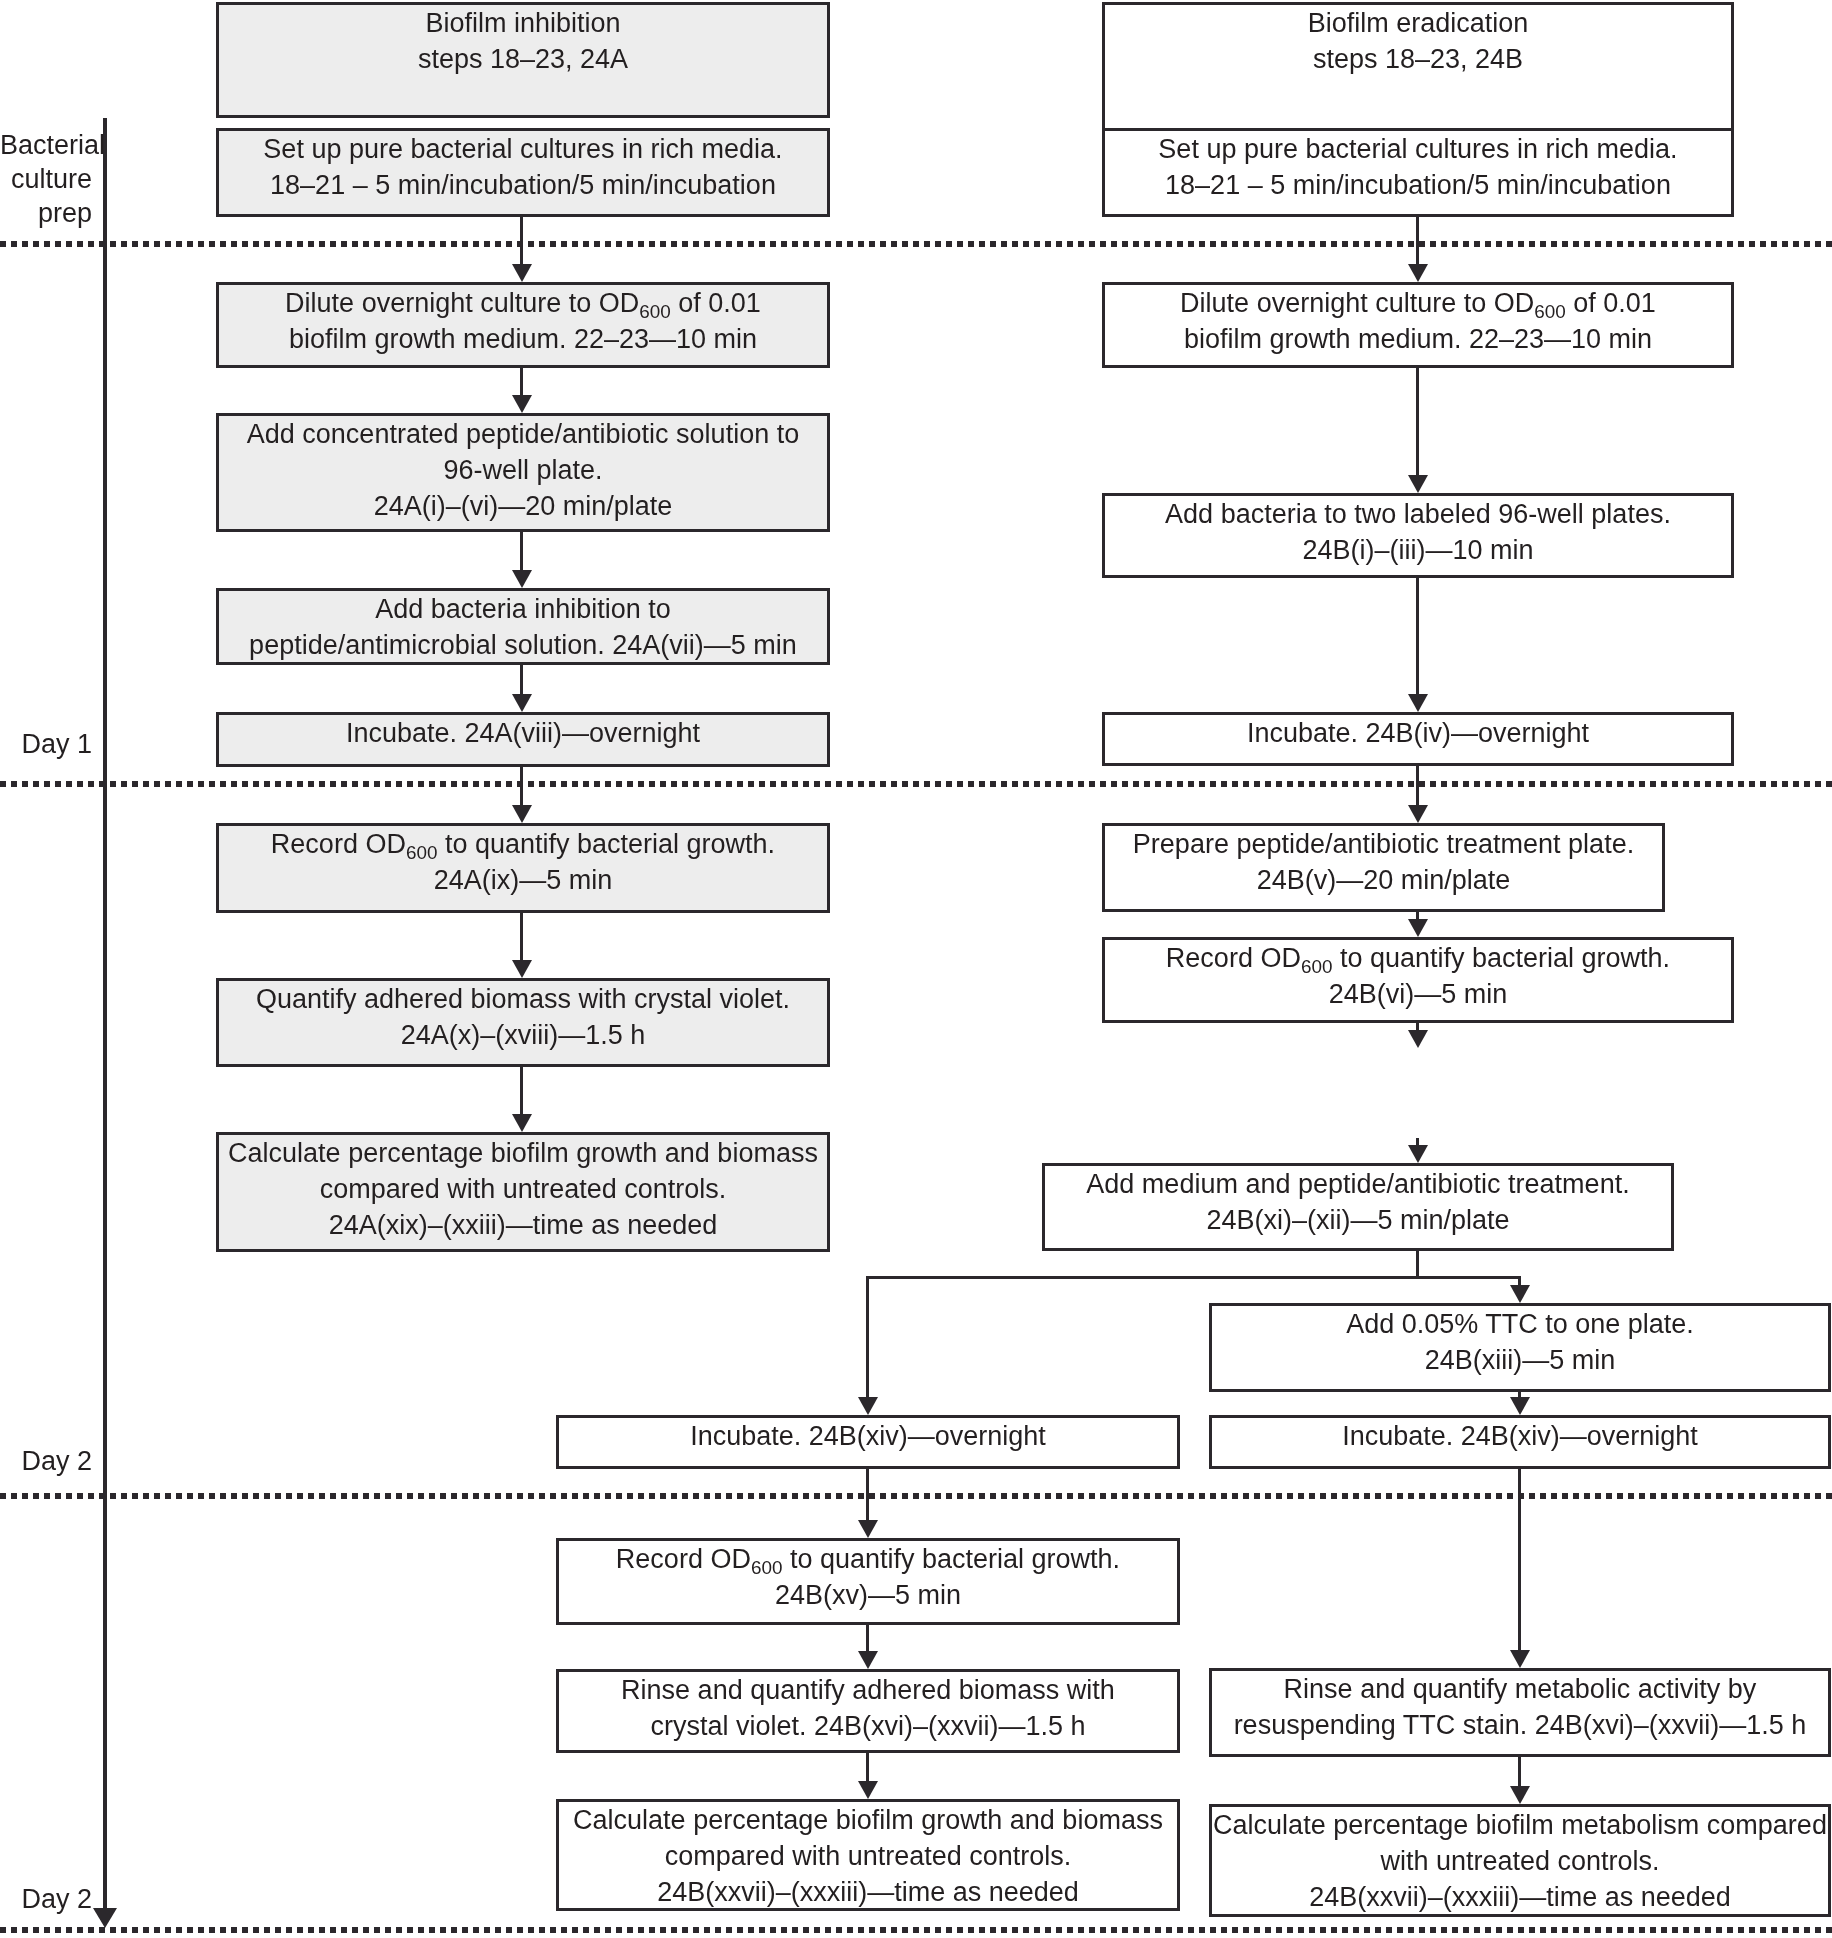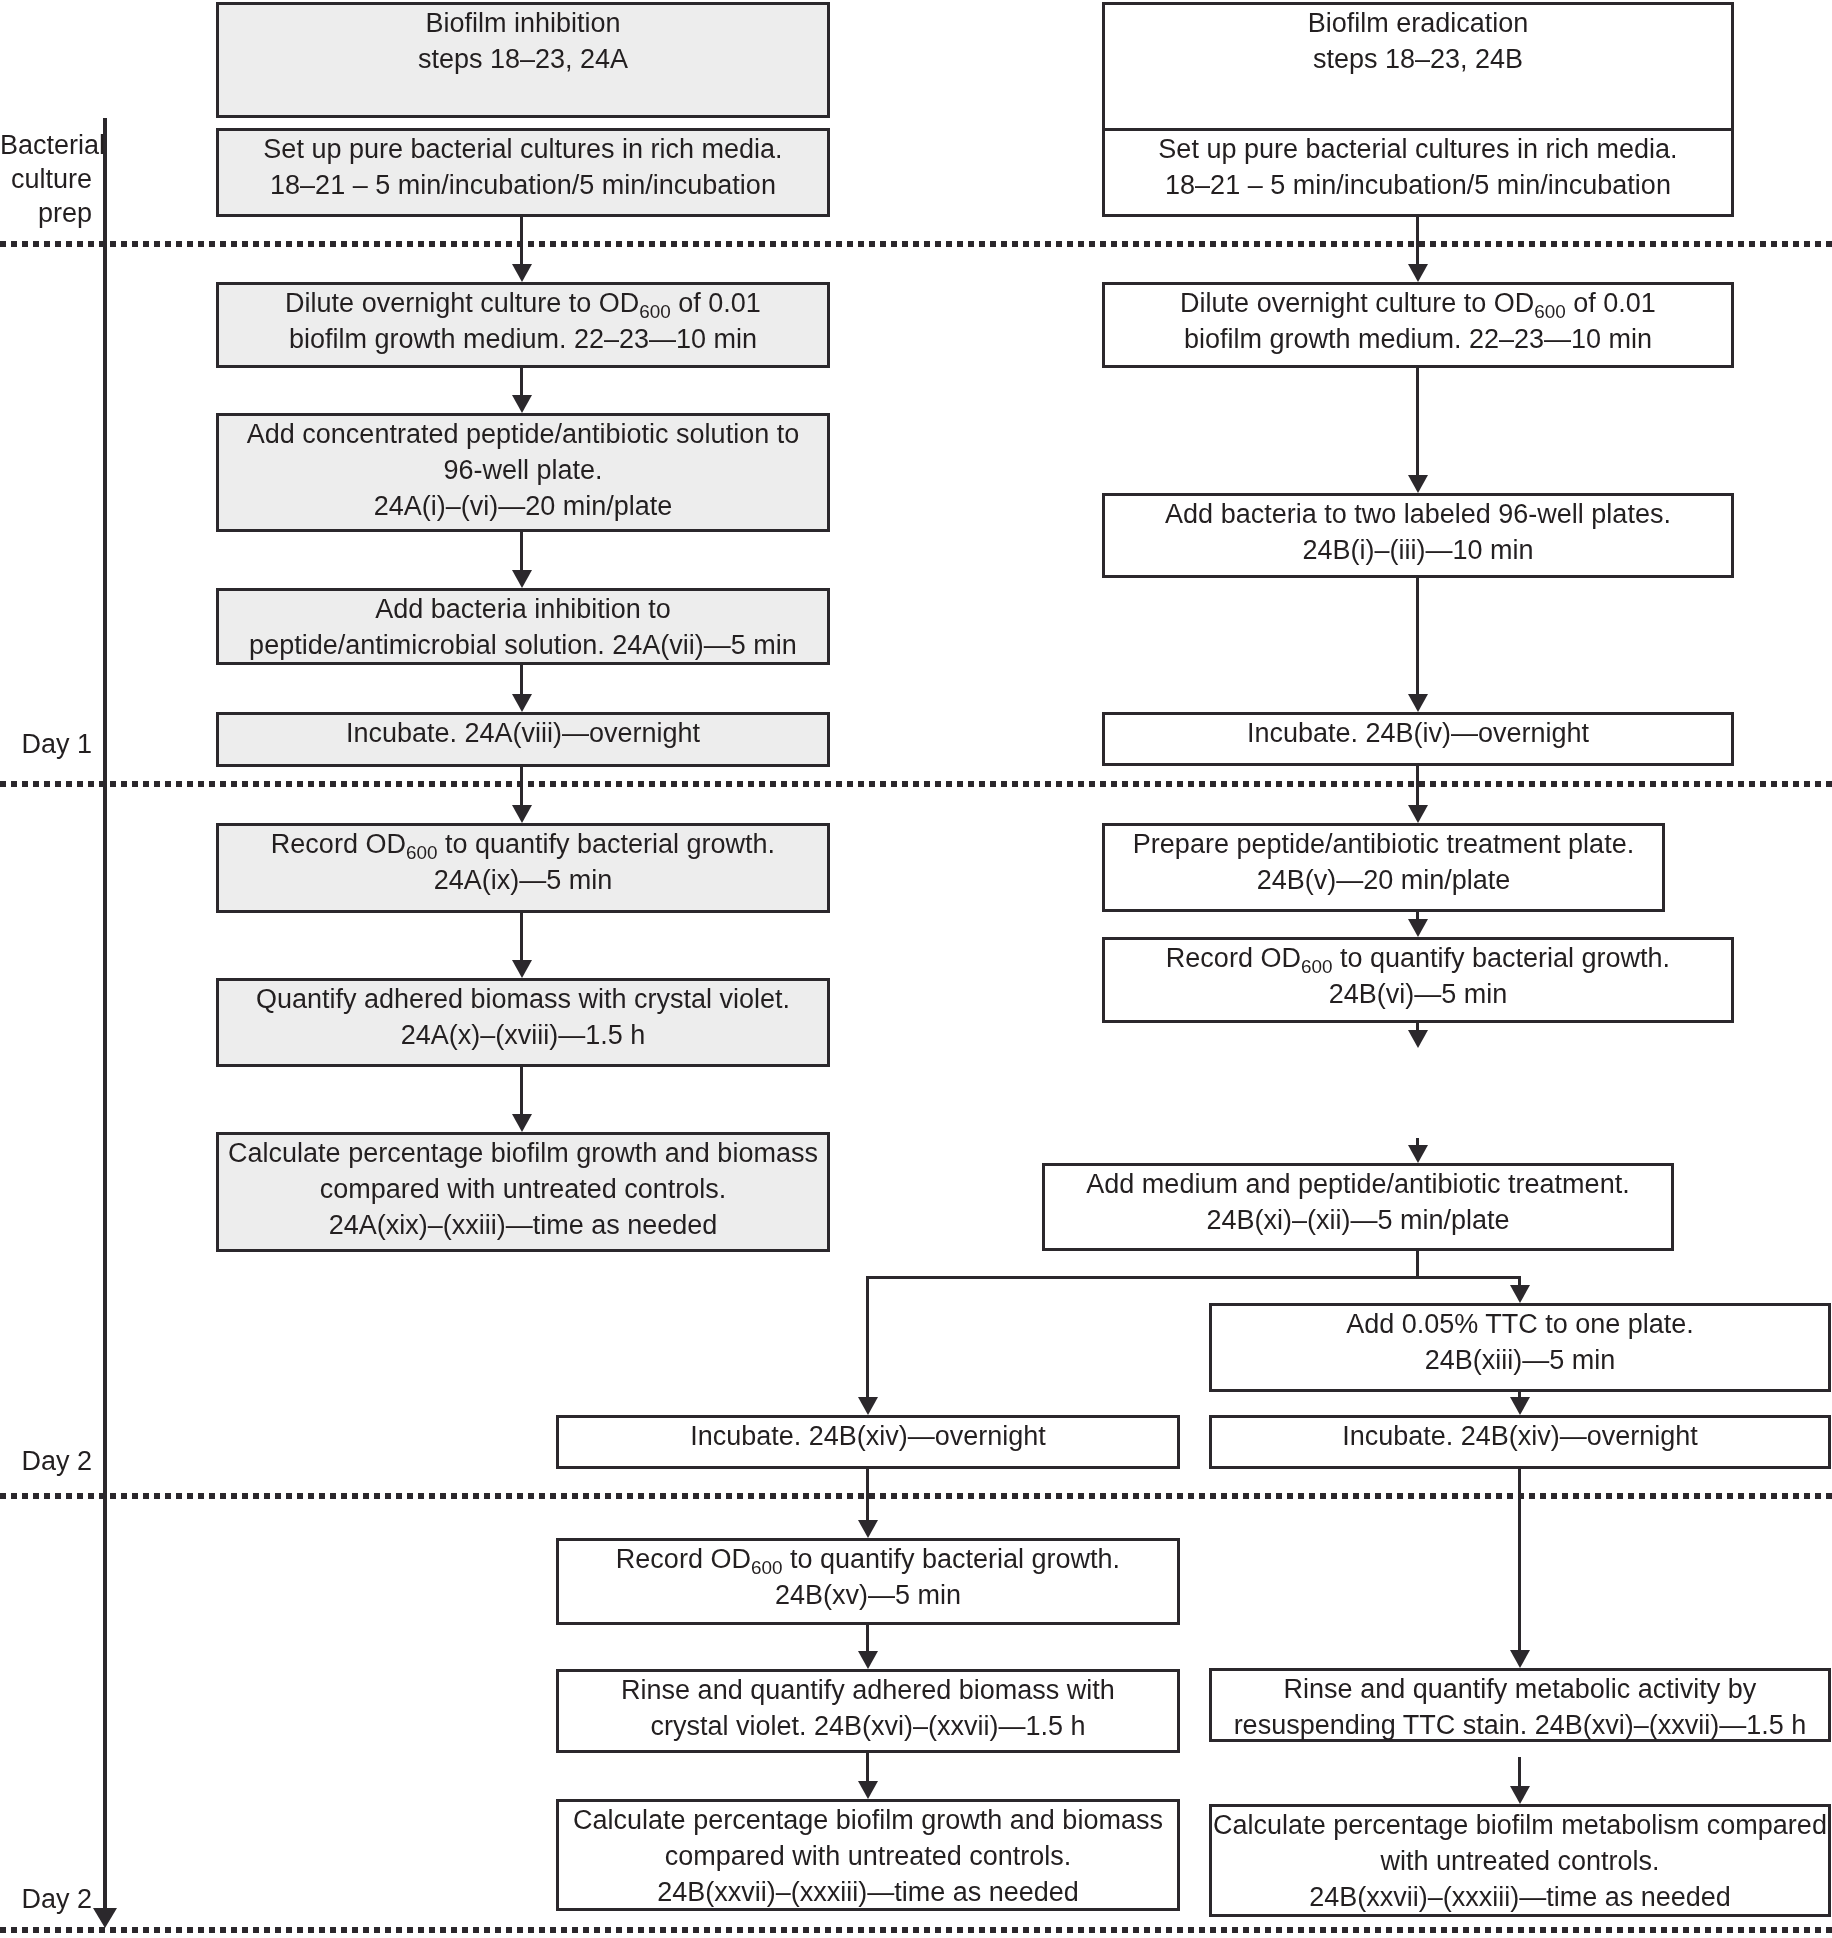--- a/index.html
+++ b/index.html
@@ -239,21 +239,21 @@
     </div>
   <div class="vline" style="left:1518px;top:1392px;height:5px"></div>
     <div class="ahead" style="left:1510px;top:1397px"></div>
   <div class="box white" style="left:1209px;top:1415px;width:622px;height:54px">
       <div class="txt">
         <div>Incubate. 24B(xiv)—overnight</div>
       </div>
     </div>
   <div class="vline" style="left:1518px;top:1469px;height:181px"></div>
     <div class="ahead" style="left:1510px;top:1650px"></div>
-  <div class="box white" style="left:1209px;top:1668px;width:622px;height:74px">
+  <div class="box white" style="left:1209px;top:1668px;width:622px;height:89px">
       <div class="txt">
         <div>Rinse and quantify metabolic activity by</div>
         <div>resuspending TTC stain. 24B(xvi)–(xxvii)—1.5 h</div>
       </div>
     </div>
   <div class="vline" style="left:1518px;top:1757px;height:29px"></div>
     <div class="ahead" style="left:1510px;top:1786px"></div>
   <div class="box white" style="left:1209px;top:1804px;width:622px;height:113px">
       <div class="txt">
         <div>Calculate percentage biofilm metabolism compared</div>

